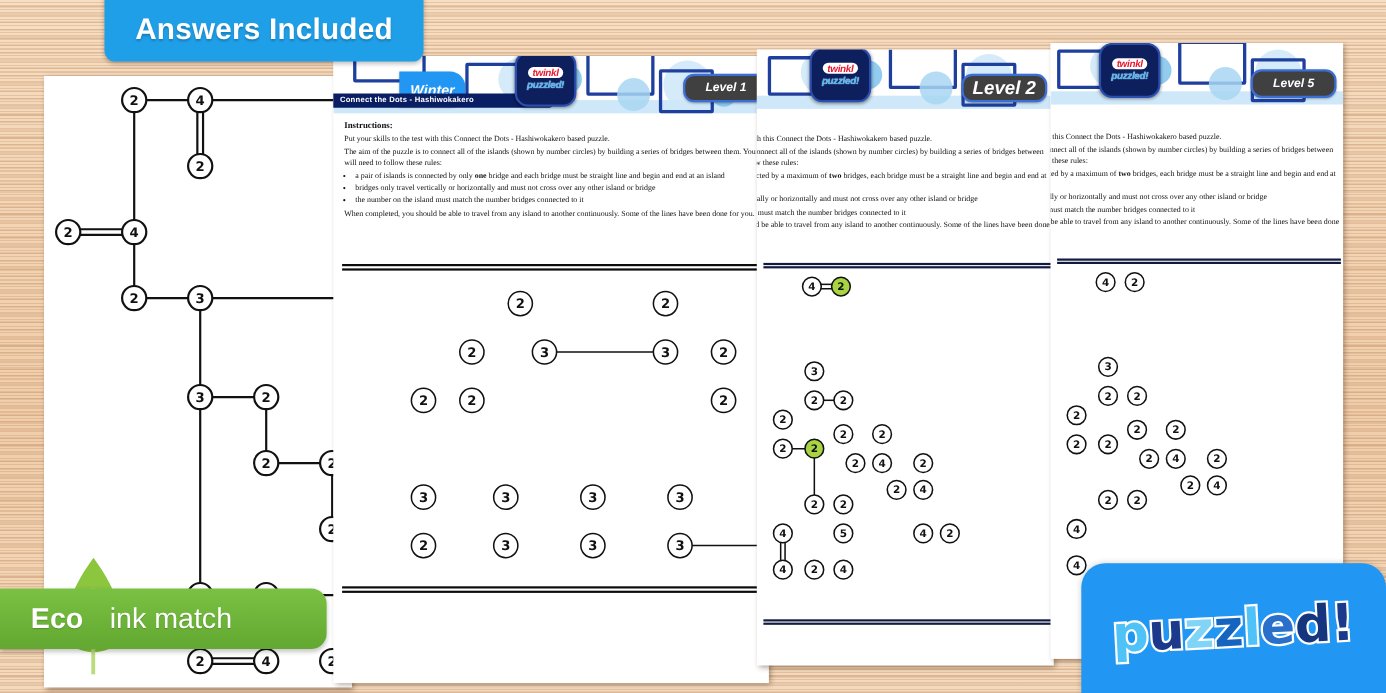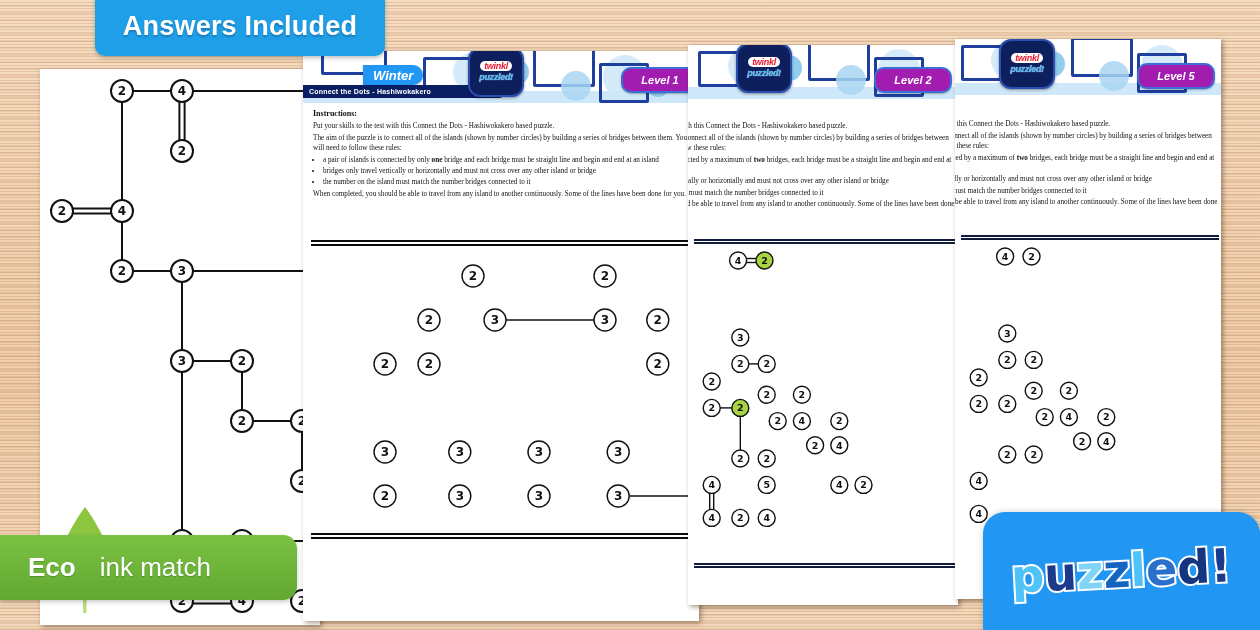--- a/index.html
+++ b/index.html
@@ -53,21 +53,21 @@
     position:absolute;background:#2196f3;color:#fff;border-radius:0 14px 14px 0;
     font-weight:bold;font-style:italic;display:flex;align-items:center;
     padding:0 10px;box-shadow:0 1px 2px rgba(0,0,0,.25);
   }
   .subtitle-bar{
     position:absolute;background:#0a1f63;color:#fff;border-radius:0 4px 4px 0;
     display:flex;align-items:center;padding:0 6px 0 14px;
     font-weight:bold;letter-spacing:.2px;white-space:nowrap;overflow:hidden;
   }
   .level-pill{
-    position:absolute;background:#a21caf;color:#fff;border-radius:10px;
+    position:absolute;background:#404040;color:#fff;border-radius:10px;
     display:flex;align-items:center;justify-content:center;
     font-weight:bold;font-style:italic;
     border:2px solid #3b6fd6;box-shadow:0 1px 2px rgba(0,0,0,.3);
   }
   
   .tp-badge{
     position:absolute;width:52px;height:46px;background:#0d1f5c;
     border-radius:12px;border:2px solid #2b4fb0;
     display:flex;flex-direction:column;align-items:center;justify-content:center;
     box-shadow:0 1px 3px rgba(0,0,0,.4);
@@ -107,21 +107,21 @@
     background:#1f9fe8;border-radius:0 0 10px 10px;
     display:flex;align-items:center;justify-content:center;
     box-shadow:0 2px 4px rgba(0,0,0,.25);
   }
   #answers-ribbon span{
     color:#fff;font-weight:bold;font-size:27px;letter-spacing:.2px;
     text-shadow:0 2px 2px rgba(0,0,0,.22);
   }
   
   #eco-badge{
-    position:absolute;left:0px;top:535px;width:297px;height:65px;
+    position:absolute;left:0px;top:535px;width:297px;height:55px;
     background:linear-gradient(180deg,#7ac143 0%,#62a831 100%);
     border-radius:0 14px 14px 0;display:flex;align-items:center;
     box-shadow:0 2px 4px rgba(0,0,0,.22);
   }
   #eco-leaf{
     position:absolute;left:52px;top:505px;width:66px;height:110px;
     pointer-events:none;
   }
   #eco-badge .eco-word{
     color:#fff;font-weight:bold;font-size:26px;margin-left:28px;z-index:2;
@@ -301,21 +301,21 @@
     <div class="bubble pale" style="left:150px;top:2px;width:38px;height:38px;"></div>
     <div class="bubble dark" style="left:200px;top:8px;width:26px;height:26px;"></div>
     <div class="frame" style="left:120px;top:6px;width:48px;height:30px;"></div>
     <div class="frame" style="left:230px;top:-4px;width:56px;height:34px;"></div>
     <div class="bubble" style="left:258px;top:20px;width:30px;height:30px;"></div>
     <div class="bubble pale" style="left:300px;top:4px;width:44px;height:44px;"></div>
     <div class="bubble dark" style="left:344px;top:24px;width:22px;height:22px;"></div>
     <div class="frame" style="left:296px;top:12px;width:44px;height:34px;"></div>
     <div class="frame" style="left:18px;top:-8px;width:60px;height:26px;"></div>
   </div>
-  <div class="title-pill" style="left:60px;top:14px;height:20px;font-size:13px;">
+  <div class="title-pill" style="left:60px;top:14px;height:32px;font-size:13px;">
     <span>Winter</span>
   </div>
   <div class="subtitle-bar" style="left:-8px;top:34px;height:13px;width:188px;font-size:7px;">
     <span>Connect the Dots - Hashiwokakero</span>
   </div>
   <div class="tp-badge" style="left:165px;top:-4px;">
     <div class="tw">twinkl</div>
     <div class="pz">puzzled!</div>
   </div>
   <div class="level-pill" style="left:318px;top:16px;width:74px;height:22px;font-size:11px;">
@@ -436,21 +436,21 @@
     <div class="frame" style="left:10px;top:6px;width:48px;height:30px;"></div>
     <div class="frame" style="left:120px;top:-4px;width:56px;height:34px;"></div>
     <div class="bubble" style="left:148px;top:20px;width:30px;height:30px;"></div>
     <div class="bubble pale" style="left:190px;top:4px;width:42px;height:42px;"></div>
     <div class="frame" style="left:186px;top:12px;width:44px;height:34px;"></div>
   </div>
   <div class="tp-badge" style="left:48px;top:-2px;">
     <div class="tw">twinkl</div>
     <div class="pz">puzzled!</div>
   </div>
-  <div class="level-pill" style="left:186px;top:22px;width:74px;height:22px;font-size:11px;">
+  <div class="level-pill" style="left:186px;top:22px;width:74px;height:22px;font-size:17px;">
     <span>Level 2</span>
   </div>
 
   <div class="instructions" id="instr-l2" style="left:-82px;top:64px;width:352px;">
       <h4>Instructions:</h4>
       <p>Put your skills to the test with this Connect the Dots - Hashiwokakero based puzzle.</p>
       <p>The aim of the puzzle is to connect all of the islands (shown by number circles) by building a series of bridges between them. You will need to follow these rules:</p>
       <ul>
         <li>a pair of islands is connected by a maximum of <b>two</b> bridges, each bridge must be a straight line and begin and end at an island</li>
         <li>bridges only travel vertically or horizontally and must not cross over any other island or bridge</li>

